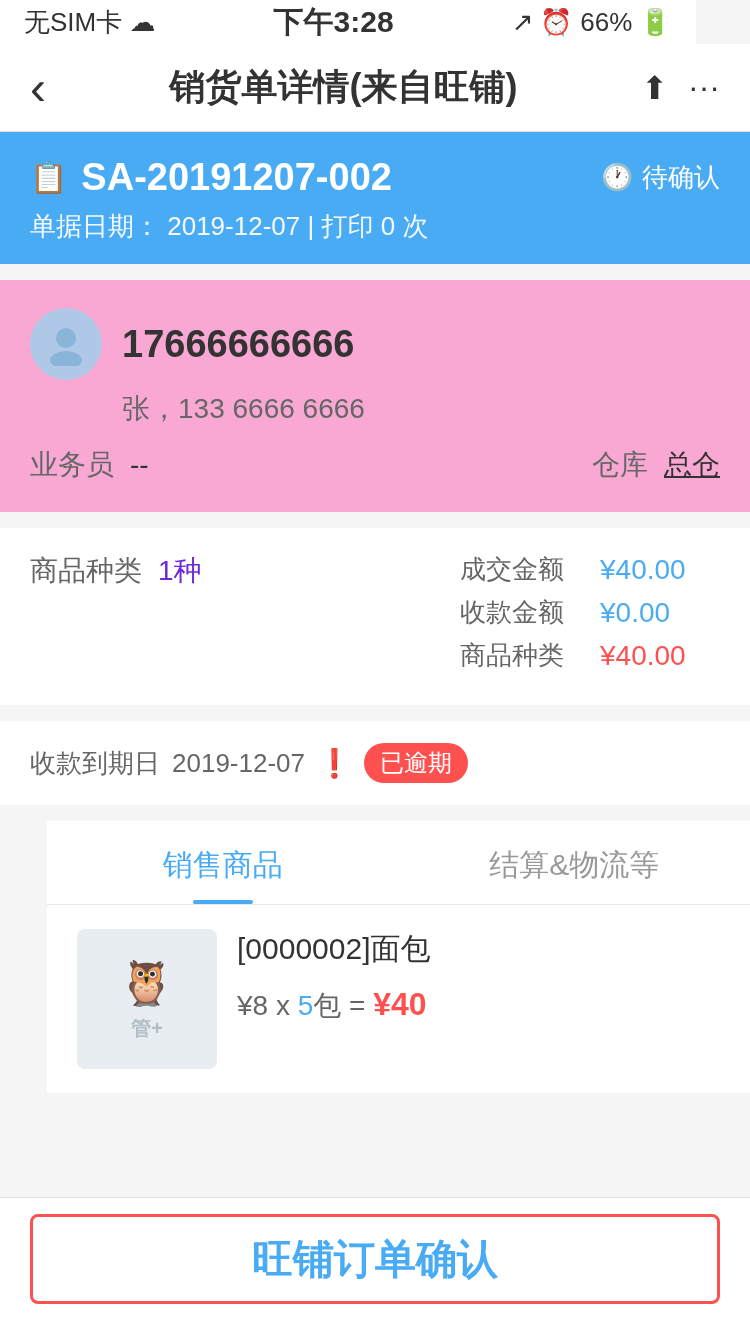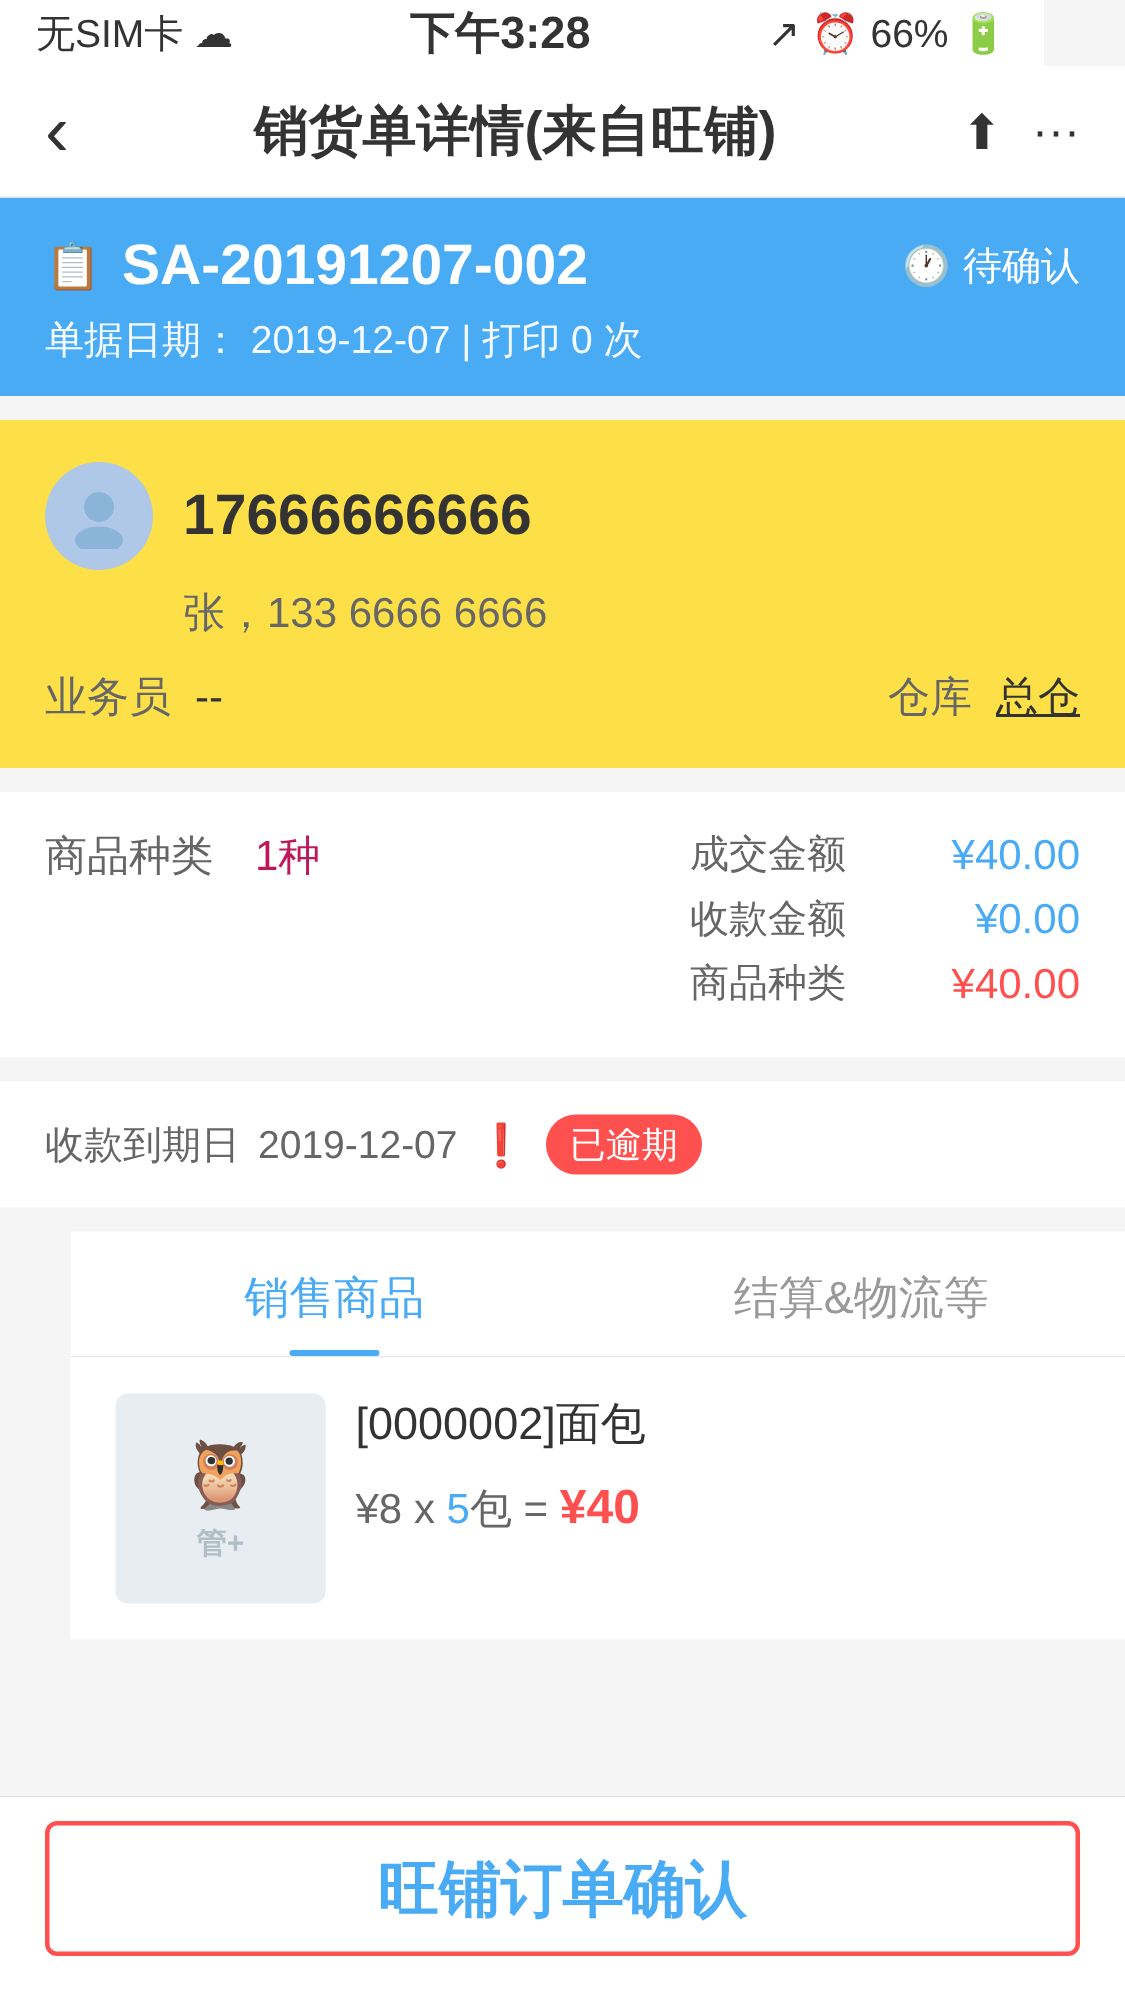--- a/index.html
+++ b/index.html
@@ -87,21 +87,21 @@
       align-items: center;
       gap: 8px;
     }
     .order-date {
       font-size: 26px;
       opacity: 0.95;
     }
 
     
     .customer-section {
-      background: #fde047;
+      background: #f9a8d4;
       padding: 28px 30px;
       margin-top: 16px;
     }
     .customer-row {
       display: flex;
       align-items: center;
       gap: 20px;
       margin-bottom: 10px;
     }
     .avatar {
@@ -172,21 +172,21 @@
       align-items: center;
       gap: 36px;
       margin-bottom: 8px;
       font-size: 26px;
       color: #666;
     }
     .amount-value {
       font-size: 28px;
       font-weight: 500;
       min-width: 120px;
-      text-align: right;
+      text-align: left;
     }
     .amount-blue { color: #4AABF5; }
     .amount-red { color: #FF5050; }
 
     
     .due-section {
       background: #fff;
       padding: 22px 30px;
       margin-top: 16px;
       font-size: 26px;
@@ -380,21 +380,21 @@
       <span>仓库</span>
       <span style="color:#333; margin-left:8px;text-decoration:underline;">总仓</span>
     </div>
   </div>
 </div>
 
 <div class="info-section">
   <div class="info-row">
     <div class="info-left">
       <span>商品种类</span>
-      <span style="color:#be185d;margin-left:12px;">1种</span>
+      <span style="color:#6d28d9;">1种</span>
     </div>
     <div class="info-right">
       <div class="info-amount-row">
         <span>成交金额</span>
         <span class="amount-value amount-blue">¥40.00</span>
       </div>
       <div class="info-amount-row">
         <span>收款金额</span>
         <span class="amount-value amount-blue">¥0.00</span>
       </div>

